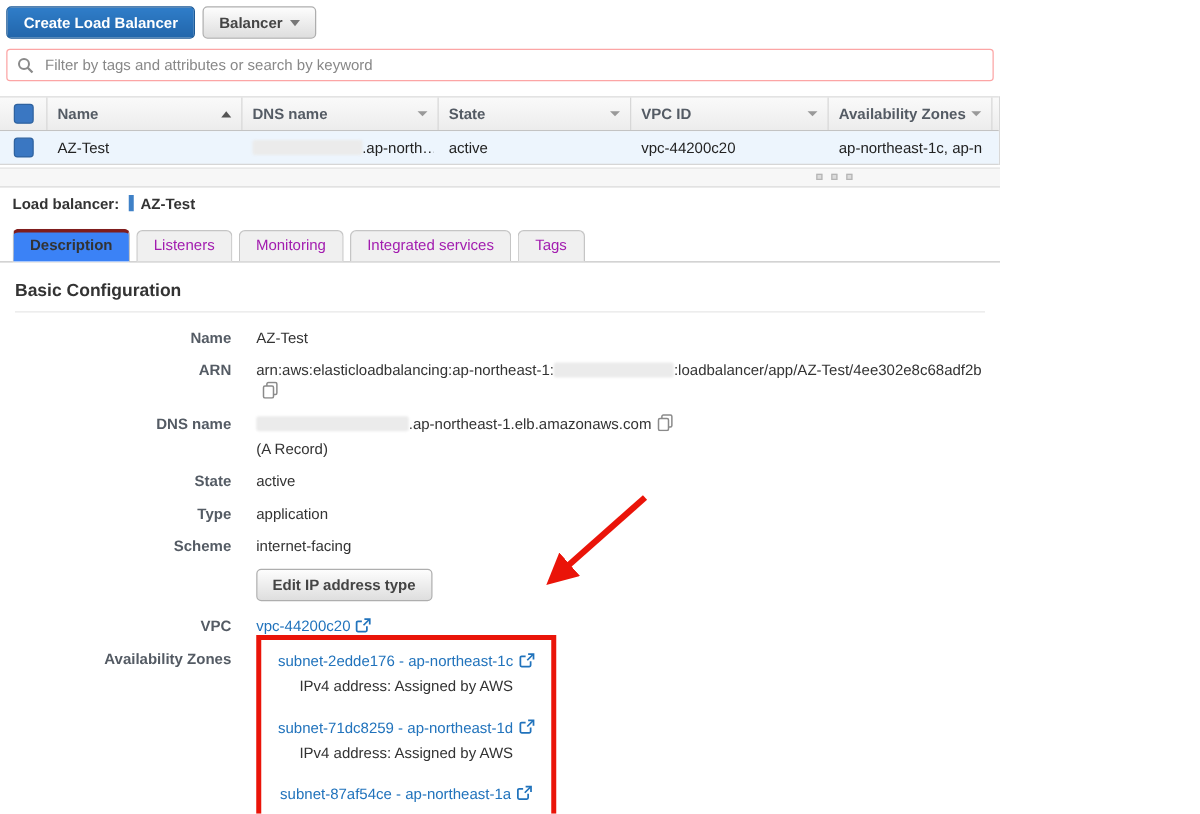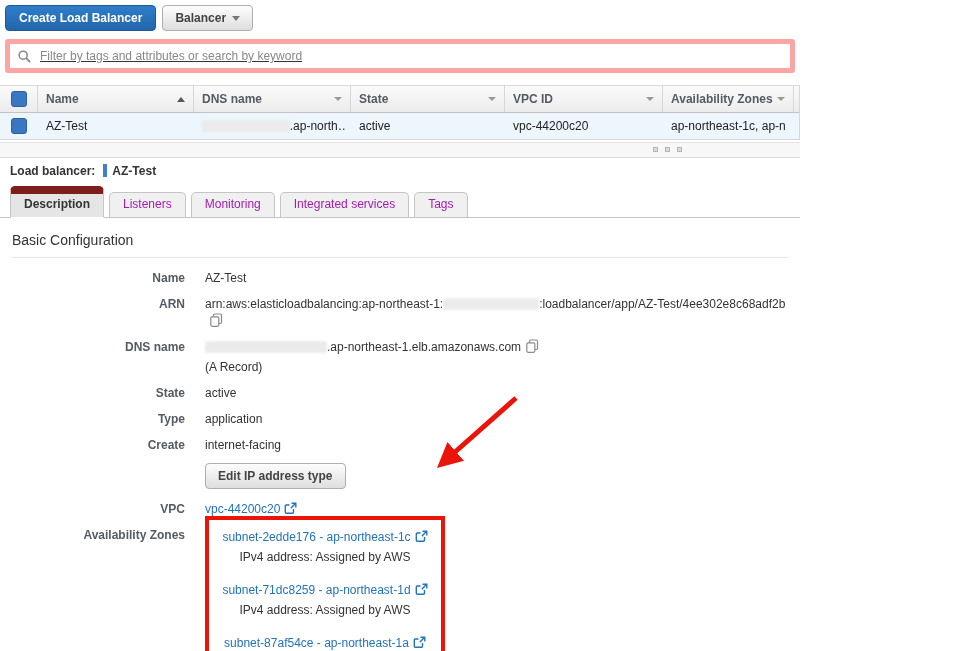--- a/index.html
+++ b/index.html
@@ -8,22 +8,22 @@
 
   
   .toolbar{padding:5px 0 0 5px;height:26px;display:flex;gap:6px;}
   .btn{font-family:inherit;font-size:12px;font-weight:bold;border-radius:4px;cursor:pointer;line-height:14px;}
   .btn-primary{background:linear-gradient(#2f7dc9,#2266ab);border:1px solid #1c5a97;color:#fff;padding:5px 13px;}
   .btn-default{background:linear-gradient(#fdfdfd,#dedede);border:1px solid #aeaeae;color:#444;padding:5px 12px;}
   .caret-down{display:inline-block;width:0;height:0;border-left:4px solid transparent;border-right:4px solid transparent;
        border-top:5px solid #777;margin-left:6px;vertical-align:1px;}
 
   
-  .filterbar{margin:8px 5px 0 5px;height:24px;border:5px solid #fca5a5;border-radius:3px;
-       display:flex;align-items:center;padding:0 8px;background:#fff;text-decoration:underline;}
+  .filterbar{margin:8px 5px 0 5px;height:24px;border:1px solid #fca5a5;border-radius:3px;
+       display:flex;align-items:center;padding:0 8px;background:#fff;}
   .filterbar input{border:none;outline:none;flex:1;font-family:inherit;font-size:12px;color:#333;margin-left:7px;background:transparent;}
   .filterbar input::placeholder{color:#888;}
 
   
   .lbtable{margin-top:12px;border-right:1px solid #d8d8d8;}
   .thead{display:flex;height:26px;background:linear-gradient(#fafafa,#ececec);
        border-top:1px solid #dadada;border-bottom:1px solid #c3c3c3;align-items:center;font-weight:bold;color:#545b64;}
   .trow{display:flex;height:26px;background:#edf5fd;border-bottom:1px solid #d6d6d6;align-items:center;color:#222;}
   .cell{flex:none;display:flex;align-items:center;box-sizing:border-box;padding:0 8px;height:100%;}
   .hcell{justify-content:space-between;border-right:1px solid #d7d7d7;}
@@ -48,26 +48,26 @@
   .dot{width:5px;height:5px;background:#dcdcdc;border:1px solid #b5b5b5;box-sizing:border-box;}
 
   
   .lb-title{padding:6px 0 0 10px;font-weight:bold;color:#333;height:18px;}
   .sel-bar{display:inline-block;width:4px;height:13px;background:#3f81c7;margin:0 5px -2px 8px;}
 
   
   .tabbar{display:flex;align-items:flex-end;border-bottom:1px solid #c5c5c5;padding-left:10px;margin-top:7px;height:28px;}
   .tab{background:#f0f0f0;border:1px solid #c5c5c5;border-bottom:none;border-radius:5px 5px 0 0;
        color:#a21caf;padding:5px 13px 6px 13px;margin-right:5px;cursor:pointer;line-height:13px;}
-  .tab.active{background:#e5e5e5;border-top:8px solid #7f1d1d;font-weight:bold;color:#333;
+  .tab.active{background:#3b82f6;border-top:3px solid #7f1d1d;font-weight:bold;color:#333;
        padding-top:4px;margin-bottom:-1px;border-bottom:1px solid #fff;}
 
   
   .content{padding:13px 12px 0 12px;}
-  .section-title{font-size:14px;font-weight:normal;color:#333;padding:1px 0 9px 0;border-bottom:1px solid #e7e7e7;}
+  .section-title{font-size:14px;font-weight:bold;color:#333;padding:1px 0 9px 0;border-bottom:1px solid #e7e7e7;}
   .fields{margin-top:12px;}
   .frow{display:flex;margin-bottom:9px;line-height:17px;}
   .flabel{flex:none;width:173px;text-align:right;font-weight:bold;color:#545b64;padding-right:20px;}
   .fvalue{color:#333;}
   .subnote{margin-top:3px;}
   a.link{color:#2173bc;text-decoration:none;cursor:pointer;}
   .icon-inline{margin-left:4px;vertical-align:-2px;cursor:pointer;}
   .btn-row{margin:3px 0 12px 193px;}
 
   
@@ -208,21 +208,21 @@
         <div class="flabel">State</div>
         <div class="fvalue">active</div>
       </div>
 
       <div class="frow">
         <div class="flabel">Type</div>
         <div class="fvalue">application</div>
       </div>
 
       <div class="frow">
-        <div class="flabel">Create</div>
+        <div class="flabel">Scheme</div>
         <div class="fvalue">internet-facing</div>
       </div>
 
 
       <div class="btn-row">
         <button class="btn btn-default">Edit IP address type</button>
       </div>
 
       <div class="frow">
         <div class="flabel">VPC</div>

